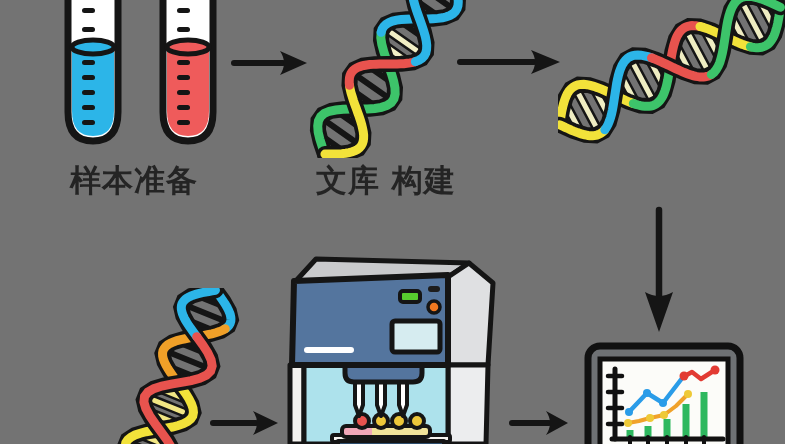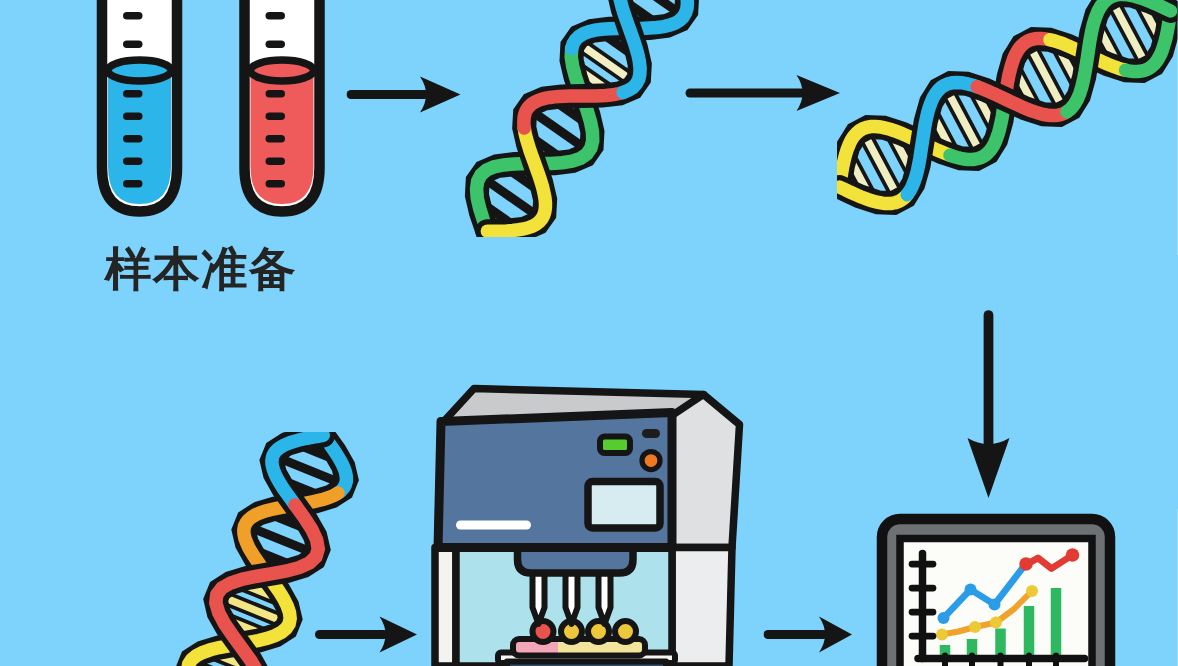--- a/index.html
+++ b/index.html
@@ -1,18 +1,18 @@
 <!DOCTYPE html>
 <html><head>
 <meta charset="utf-8">
 <style>
   html,body{margin:0;padding:0;}
   body{width:785px;height:444px;overflow:hidden;position:relative;
        font-family:"DejaVu Sans","Liberation Sans",sans-serif;}
-  .canvas{position:absolute;inset:0;background:#7dd3fc;}
+  .canvas{position:absolute;inset:0;background:#737373;}
   .abs{position:absolute;}
   .step-label{position:absolute;font-size:31px;font-weight:700;color:#242424;
               letter-spacing:1px;white-space:nowrap;line-height:36px;}
   svg{display:block;overflow:hidden;}
 </style>
 </head>
 <body>
 
 <div class="canvas">
 
@@ -81,20 +81,21 @@
           <path d="M0.0,0.0L4.7,-6.7L9.4,-12.8L14.1,-18.1L18.9,-22.0L23.6,-24.4L28.3,-25.0L33.0,-23.8L37.7,-20.9L42.4,-16.4L47.1,-10.8L51.9,-4.5L56.6,2.2L61.3,8.8L66.0,14.7L70.7,19.5L75.4,23.0L80.1,24.8L84.9,24.8L89.6,23.0L94.3,19.5L99.0,14.7L103.7,8.8L108.4,2.2L113.1,-4.5L117.9,-10.8L122.6,-16.4L127.3,-20.9L132.0,-23.8" fill="none" stroke="#3dc46a" stroke-width="9" stroke-linecap="round"></path>
           <path d="M132.0,-23.8L135.1,-24.8L138.3,-25.0L141.4,-24.4L144.6,-23.0L147.7,-20.9L150.9,-18.1L154.0,-14.7L157.1,-10.8L160.3,-6.7L163.4,-2.2L166.6,2.2L169.7,6.7L172.9,10.8L176.0,14.7L179.1,18.1L182.3,20.9L185.4,23.0L188.6,24.4L191.7,25.0L194.9,24.8L198.0,23.8L201.1,22.0L204.3,19.5L207.4,16.4L210.6,12.8L213.7,8.8L216.9,4.5L220.0,0.0" fill="none" stroke="#2cb5e8" stroke-width="9" stroke-linecap="round"></path>
           <path d="M0.0,0.0L7.9,10.8L15.7,19.5L23.6,24.4L31.4,24.4L39.3,19.5L47.1,10.8L55.0,0.0L62.9,-10.8L70.7,-19.5L78.6,-24.4L86.4,-24.4L94.3,-19.5L102.1,-10.8L110.0,-0.0L117.9,10.8L125.7,19.5L133.6,24.4L141.4,24.4L149.3,19.5L157.1,10.8L165.0,0.0L172.9,-10.8L180.7,-19.5L188.6,-24.4L196.4,-24.4L204.3,-19.5L212.1,-10.8L220.0,-0.0" fill="none" stroke="#151515" stroke-width="16" stroke-linecap="round"></path>
           <path d="M0.0,0.0L2.5,3.6L5.0,7.1L7.5,10.4L10.1,13.6L12.6,16.4L15.1,19.0L17.6,21.1L20.1,22.8L22.6,24.0L25.1,24.8L27.7,25.0L30.2,24.7L32.7,23.9L35.2,22.6L37.7,20.9L40.2,18.7L42.7,16.1L45.3,13.2L47.8,10.0L50.3,6.7L52.8,3.1L55.3,-0.4L57.8,-4.0L60.3,-7.5L62.9,-10.8L65.4,-14.0L67.9,-16.8L70.4,-19.3" fill="none" stroke="#f2e23a" stroke-width="9" stroke-linecap="round"></path>
           <path d="M70.4,-19.3L72.4,-21.0L74.5,-22.4L76.5,-23.6L78.6,-24.4L80.6,-24.9L82.7,-25.0L84.7,-24.8L86.7,-24.3L88.8,-23.4L90.8,-22.2L92.9,-20.7L94.9,-19.0L97.0,-16.9L99.0,-14.7L101.0,-12.2L103.1,-9.6L105.1,-6.9L107.2,-4.0L109.2,-1.1L111.3,1.8L113.3,4.7L115.3,7.5L117.4,10.2L119.4,12.8L121.5,15.2L123.5,17.4L125.6,19.4L127.6,21.1" fill="none" stroke="#e8534e" stroke-width="9" stroke-linecap="round"></path>
           <path d="M127.6,21.1L130.9,23.2L134.2,24.6L137.5,25.0L140.8,24.6L144.1,23.2L147.4,21.1L150.7,18.2L154.0,14.7L157.3,10.6L160.6,6.2L163.9,1.6L167.2,-3.1L170.5,-7.7L173.8,-12.0L177.1,-15.9L180.4,-19.3L183.7,-21.9L187.0,-23.8L190.3,-24.8L193.6,-25.0L196.9,-24.2L200.2,-22.6L203.5,-20.2L206.8,-17.1L210.1,-13.4L213.4,-9.2L216.7,-4.7L220.0,-0.0" fill="none" stroke="#2cb5e8" stroke-width="9" stroke-linecap="round"></path>
         </g>
       </svg>
   </div>
 
+  <div class="step-label" style="left:316px;top:162px">文库 构建</div>
 
   <div class="abs" style="left:456px;top:48px">
     <svg width="108" height="28" viewBox="0 0 108 28">
       <line x1="4" y1="14" x2="78" y2="14" stroke="#151515" stroke-width="6" stroke-linecap="round"></line>
       <path d="M75,2 Q83,14 75,26 L104,14 Z" fill="#151515"></path>
     </svg>
   </div>
 
   <div class="abs" style="left:558px;top:0">
     <svg id="helix2" width="227" height="158" viewBox="0 0 227 158">

